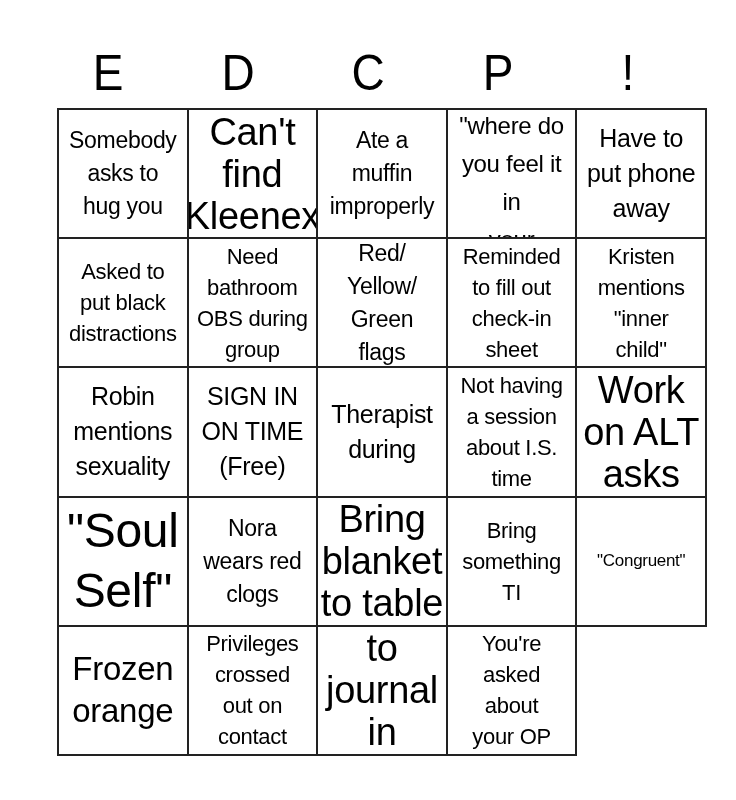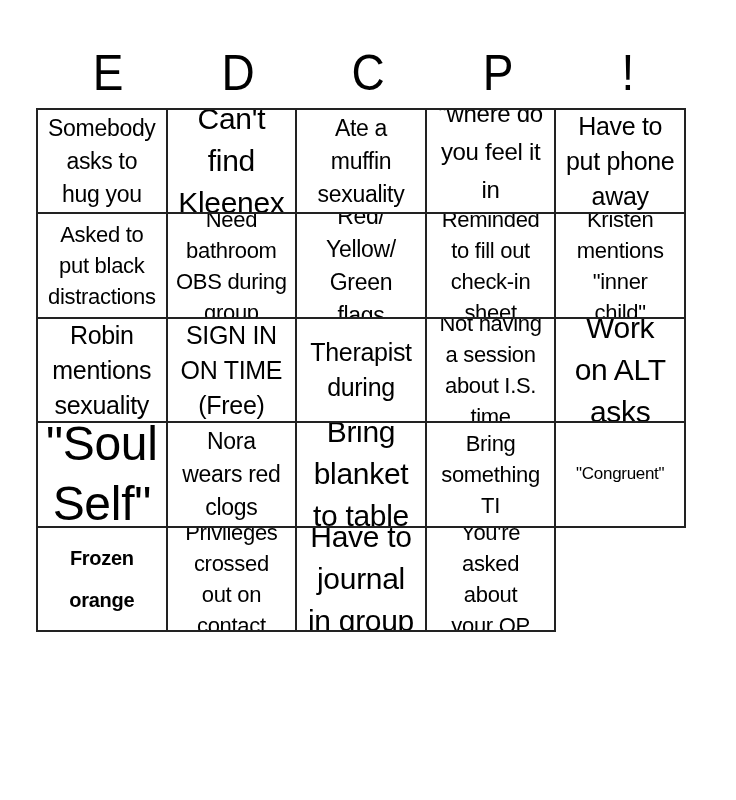--- a/index.html
+++ b/index.html
@@ -26,24 +26,24 @@
     .header-letter {
       width: 130px;
       text-align: center;
       font-size: 50px;
       line-height: 70px;
       font-family: "Liberation Sans", sans-serif;
       transform: scaleX(0.92);
     }
     .grid {
       position: absolute;
-      left: 36px;
+      left: 57px;
       top: 108px;
       width: 650px;
-      height: 524px;
+      height: 648px;
       display: grid;
       grid-template-columns: repeat(5, 1fr);
       grid-template-rows: repeat(5, 1fr);
       border-top: 2px solid #222;
       border-left: 2px solid #222;
       box-sizing: border-box;
     }
     .cell {
       border-right: 2px solid #222;
       border-bottom: 2px solid #222;
@@ -58,22 +58,22 @@
     .cell span {
       display: block;
       white-space: pre-line;
       letter-spacing: -0.3px;
     }
     .s17 { font-size: 17px; line-height: 28px; }
     .s20 { font-size: 24px; line-height: 38px; margin-top: 19px; }
     .s22 { font-size: 22px; line-height: 31px; }
     .s23 { font-size: 23px; line-height: 33px; }
     .s25 { font-size: 25px; line-height: 35px; }
-    .s30 { font-size: 30px; line-height: 42px; }
-    .s32 { font-size: 20px; line-height: 42px; font-weight: bold; }
+    .s30 { font-size: 38px; line-height: 42px; }
+    .s32 { font-size: 33px; line-height: 42px; }
     .s48 { font-size: 48px; line-height: 60px; }
   </style>
 </head>
 <body>
 
 <div class="header">
   <div class="header-letter">E</div>
   <div class="header-letter">D</div>
   <div class="header-letter">C</div>
   <div class="header-letter">P</div>
@@ -88,21 +88,21 @@
 hug you</span>
     </div>
   <div class="cell">
       <span class="s30">Can't
 find
 Kleenex</span>
     </div>
   <div class="cell">
       <span class="s23">Ate a
 muffin
-sexuality</span>
+improperly</span>
     </div>
   <div class="cell">
       <span class="s20">Julie asks
 "where do
 you feel it in
 your body?"</span>
     </div>
   <div class="cell">
       <span class="s25">Have to
 put phone

